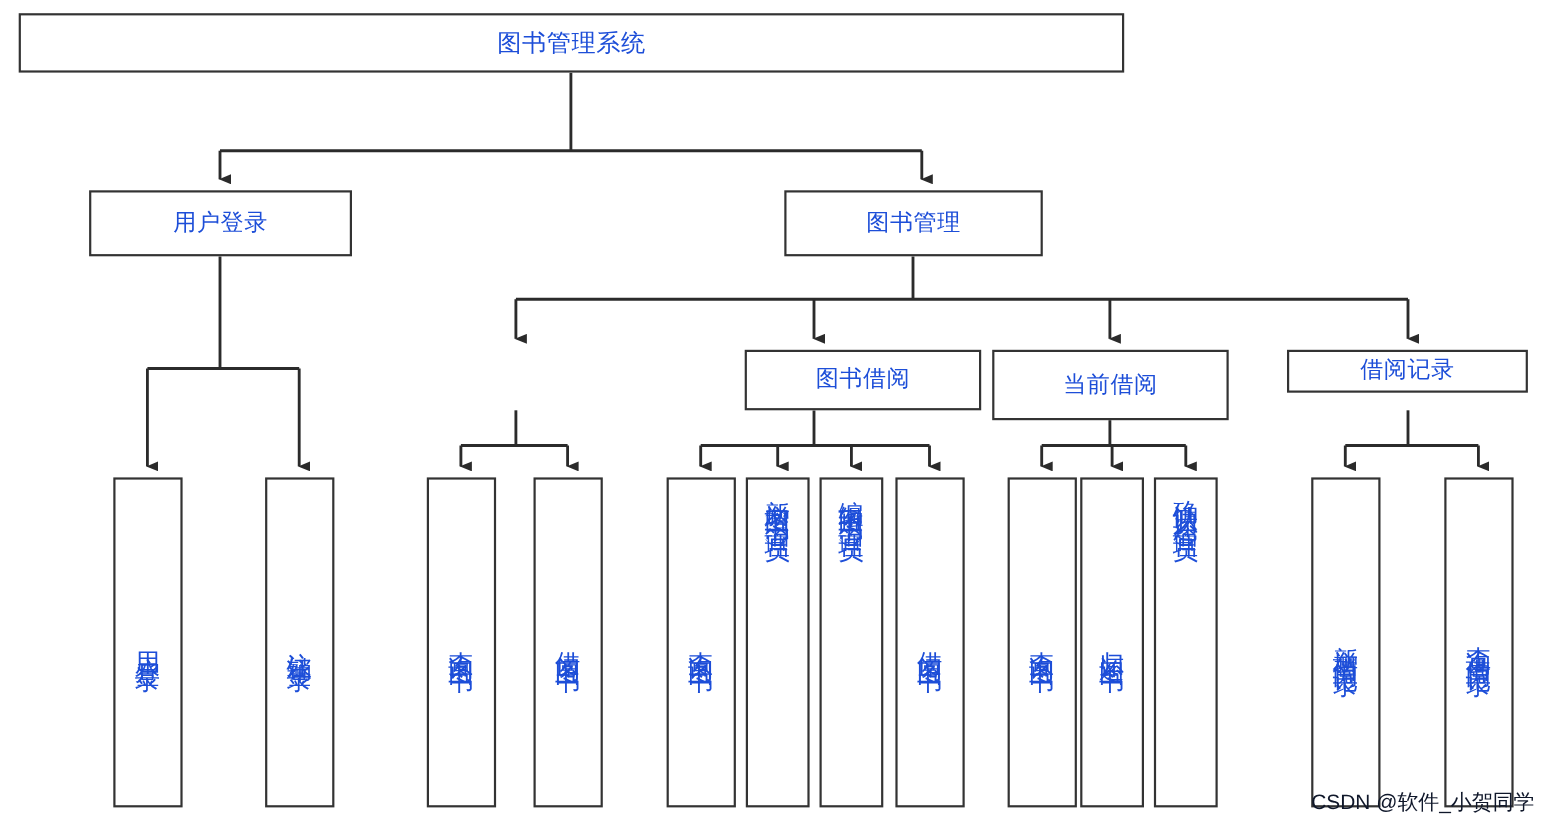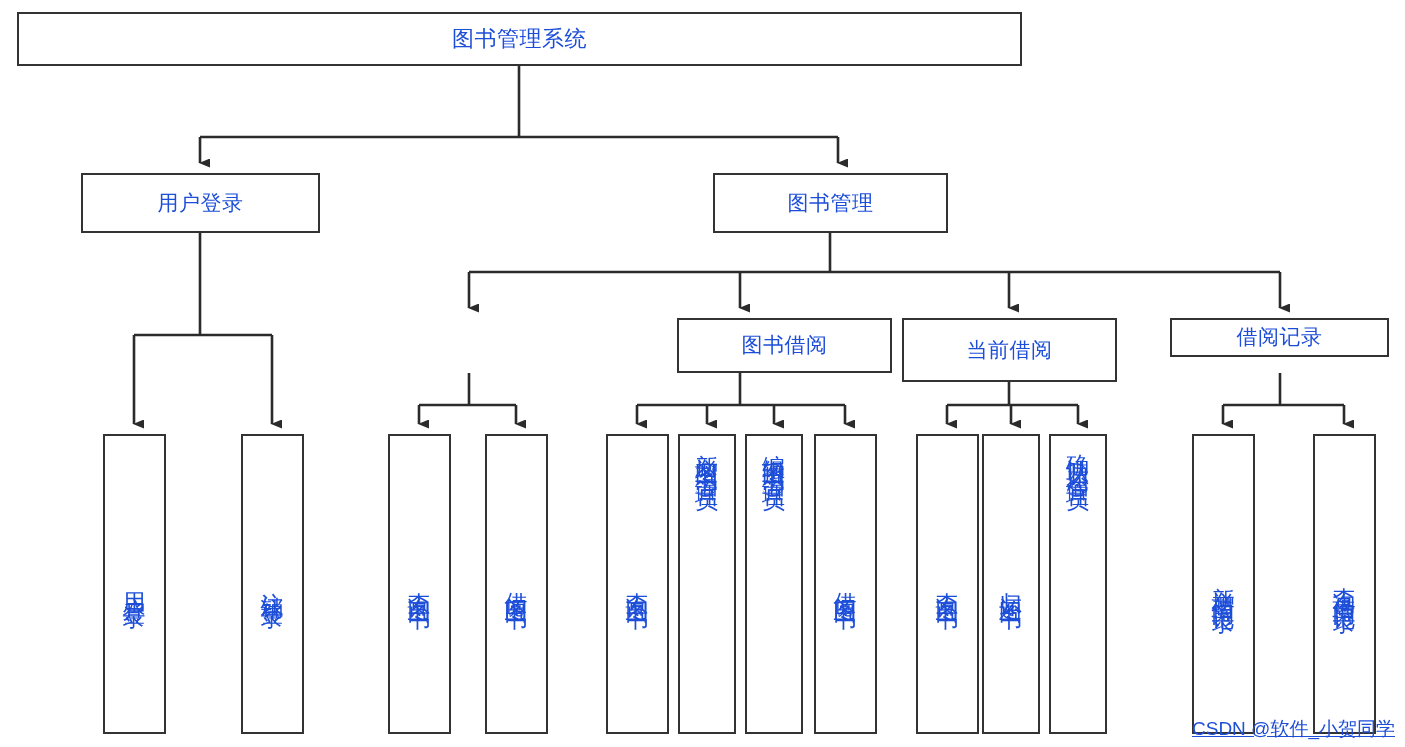--- a/index.html
+++ b/index.html
@@ -39,24 +39,23 @@
     font-size:23px;
     line-height:1.05;
     letter-spacing:5px;
     white-space:normal;
     text-align:center;
   }
   .node.leaf.center-text{align-items:center;}
   .watermark{
     position:absolute;
     font-size:19px;
-    color:#1d4ed8;
+    color:#0f172a;
     white-space:nowrap;
     user-select:none;
-    text-decoration:underline;
   }
 </style>
 </head>
 <body>
 
 <div id="stage">
 
   <svg class="wires" viewBox="0 0 1405 747" xmlns="http://www.w3.org/2000/svg">
     <defs>
       <marker id="arw" markerWidth="9" markerHeight="11" refX="4.5" refY="10" orient="auto" markerUnits="userSpaceOnUse">

